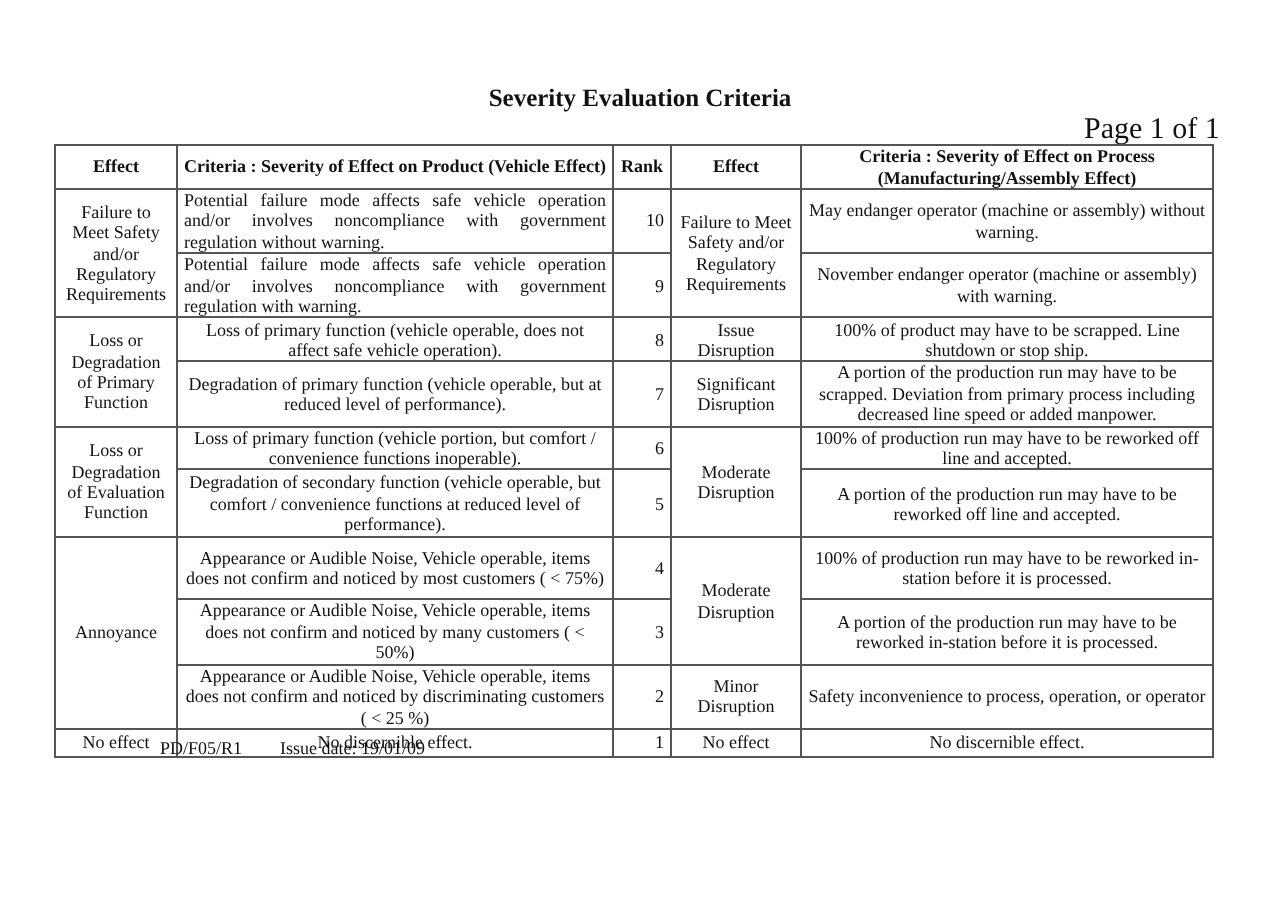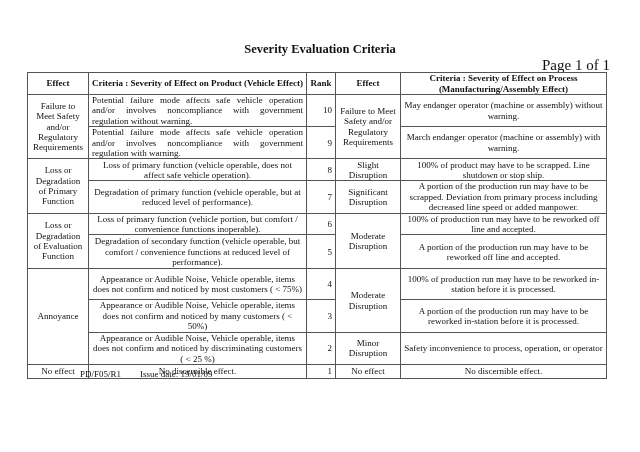--- a/index.html
+++ b/index.html
@@ -58,28 +58,28 @@
       <td rowspan="2" class="c-eff">Failure to Meet Safety and/or Regulatory Requirements</td>
       <td class="c-crit just">Potential failure mode affects safe vehicle operation and/or involves noncompliance with government regulation without warning.</td>
       <td class="c-rank">10</td>
       <td rowspan="2" class="c-eff">Failure to Meet Safety and/or Regulatory Requirements</td>
       <td class="c-crit">May endanger operator (machine or assembly) without warning.</td>
     </tr>
 
     <tr style="height:32px">
       <td class="c-crit just">Potential failure mode affects safe vehicle operation and/or involves noncompliance with government regulation with warning.</td>
       <td class="c-rank">9</td>
-      <td class="c-crit">March endanger operator (machine or assembly) with warning.</td>
+      <td class="c-crit">November endanger operator (machine or assembly) with warning.</td>
     </tr>
 
     <tr style="height:22px">
       <td rowspan="2" class="c-eff">Loss or Degradation of Primary Function</td>
       <td class="c-crit">Loss of primary function (vehicle operable, does not affect safe vehicle operation).</td>
       <td class="c-rank">8</td>
-      <td class="c-eff">Slight Disruption</td>
+      <td class="c-eff">Issue Disruption</td>
       <td class="c-crit">100% of product may have to be scrapped. Line shutdown or stop ship.</td>
     </tr>
 
     <tr style="height:31px">
       <td class="c-crit">Degradation of primary function (vehicle operable, but at reduced level of performance).</td>
       <td class="c-rank">7</td>
       <td class="c-eff">Significant Disruption</td>
       <td class="c-crit">A portion of the production run may have to be scrapped. Deviation from primary process including decreased line speed or added manpower.</td>
     </tr>
 

